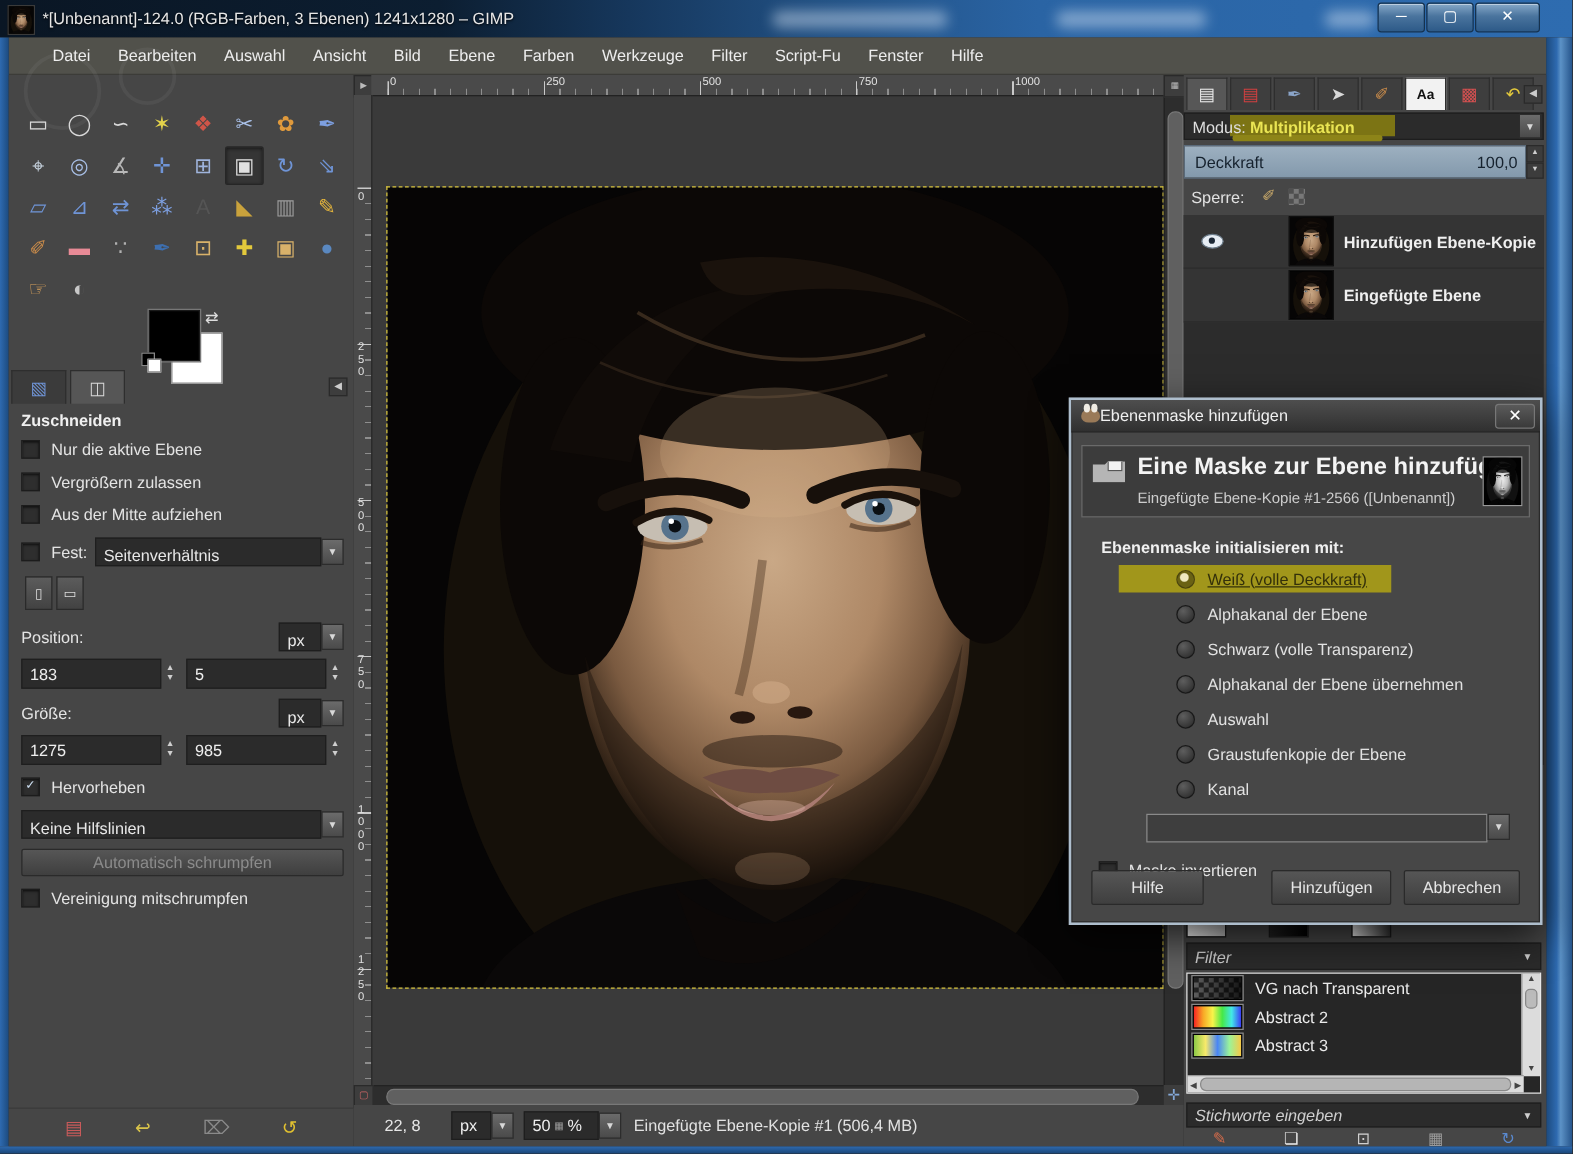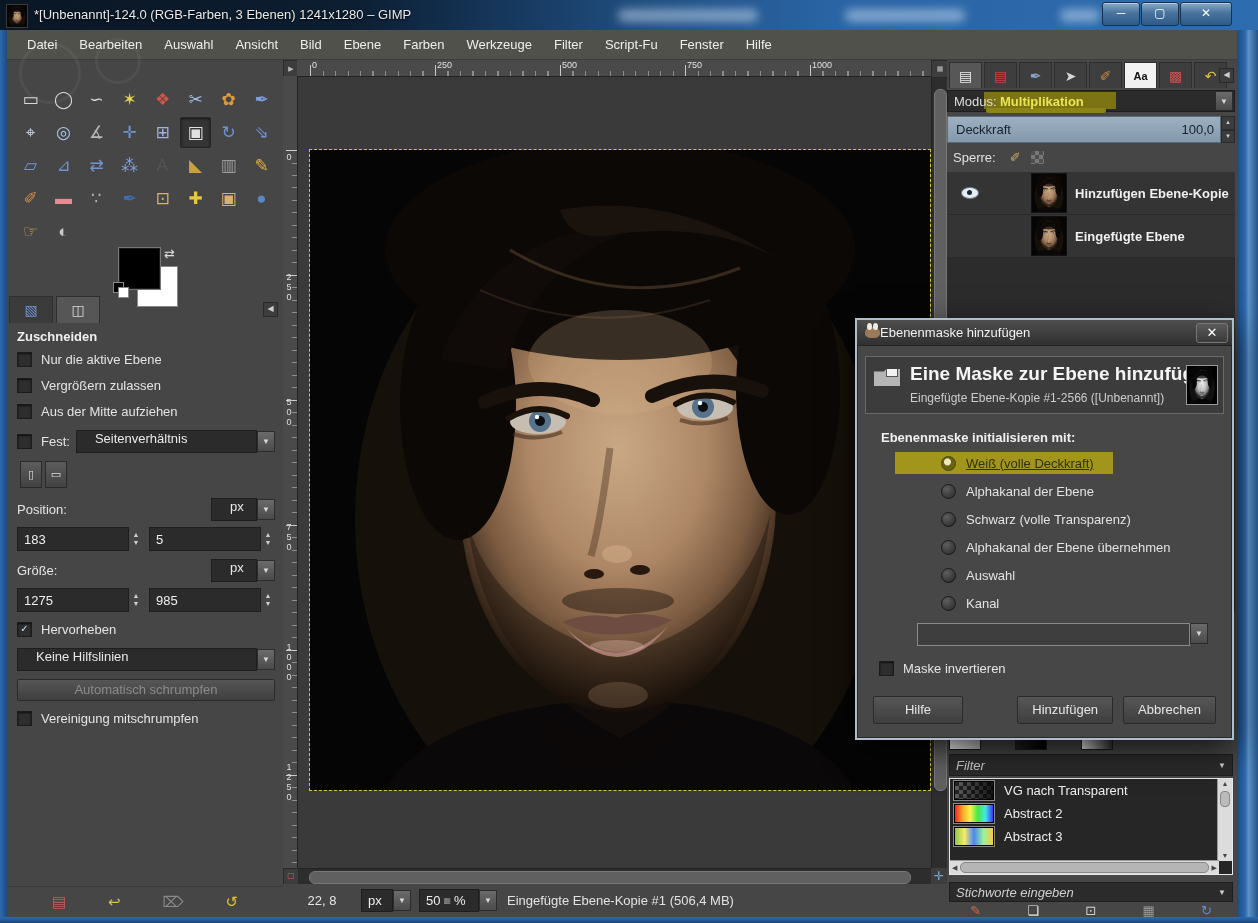--- a/index.html
+++ b/index.html
@@ -10,21 +10,21 @@
   
   .titlebar{left:0;top:0;width:1258px;height:30px;
     background:linear-gradient(90deg,#0a1624 0%,#0c1e31 28%,#16375c 40%,#215083 52%,#2a64a4 66%,#2e6cb0 100%);}
   .title-ico{left:6px;top:4px;width:20px;height:22px;border:1px solid #3a3a3a;background:#000;overflow:hidden;}
   .title-text{left:34px;top:7px;color:#e8e8e8;font-size:13px;text-shadow:0 1px 2px #000;}
   .blur-blob{height:13px;border-radius:6px;background:rgba(215,230,245,.5);filter:blur(5px);}
   .winbtn{top:2px;height:22px;border:1px solid #16324e;border-radius:3px;
     background:linear-gradient(#87a9c9,#4a749e 45%,#2d5a88);color:#fff;text-align:center;
     line-height:20px;font-size:12px;box-shadow:inset 0 1px 0 rgba(255,255,255,.45);}
   .menubar{left:7px;top:30px;width:1230px;height:30px;background:#51514b;border-bottom:1px solid #3c3c38;
-    display:flex;align-items:center;padding-left:9px;box-sizing:border-box;text-align:center;}
+    display:flex;align-items:center;padding-left:24px;box-sizing:border-box;text-align:center;}
   .menubar .mi{padding:0 11px;line-height:30px;color:#ededed;font-size:13px;}
   .wb-left{left:0;top:30px;width:7px;height:887px;background:linear-gradient(90deg,#2e6ab0,#1c4a7e);}
   .wb-right{left:1237px;top:30px;width:21px;height:887px;background:linear-gradient(90deg,#1c4a7e,#2e6ab0 40%,#5c92c6 55%,#24538a);}
   .wb-bottom{left:0;top:917px;width:1258px;height:6px;background:linear-gradient(#2e6ab0,#1a4576);}
   
   .left-dock{left:7px;top:60px;width:276px;height:857px;background:#464646;}
   .doodle{border:3px solid rgba(255,255,255,.05);border-radius:50%;}
   .tools{left:6px;top:22px;width:266px;display:grid;grid-template-columns:repeat(8,33px);grid-auto-rows:33px;}
   .tool{width:29px;height:29px;margin:2px;display:flex;align-items:center;justify-content:center;
         font-size:17px;border:1px solid transparent;border-radius:2px;}
@@ -40,22 +40,22 @@
         background:#3b3b3b;display:flex;align-items:center;justify-content:center;font-size:14px;}
   .dtab.active{background:#565656;}
   .collapse-btn{width:13px;height:13px;border:1px solid #2a2a2a;background:#3d3d3d;color:#ccc;
         font-size:8px;line-height:12px;text-align:center;}
   .tool-opts{left:2px;top:263px;width:272px;}
   .to-title{font-weight:bold;color:#f0f0f0;margin:6px 0 8px 8px;}
   .optrow{display:flex;align-items:center;margin:0 6px 11px 8px;}
   .cb{width:13px;height:13px;background:#2e2e2e;border:1px solid #1c1c1c;box-shadow:inset 0 1px 2px rgba(0,0,0,.7);
       margin-right:9px;flex:none;text-align:center;line-height:12px;font-size:10px;color:#cfe2f5;}
   .lbl{color:#e4e4e4;}
-  .dd{flex:1;height:21px;background:#2b2b2b;border:1px solid #1e1e1e;display:flex;align-items:flex-start;
-      padding-left:18px;color:#e8e8e8;}
+  .dd{flex:1;height:21px;background:#2b2b2b;border:1px solid #1e1e1e;display:flex;align-items:flex-end;
+      padding-left:6px;color:#e8e8e8;}
   .ddbtn{width:18px;height:21px;background:linear-gradient(#6b6b6b,#4a4a4a);border:1px solid #2c2c2c;
       color:#d8d8d8;font-size:8px;text-align:center;line-height:20px;flex:none;box-sizing:border-box;}
   .entry{background:#2b2b2b;border:1px solid #1e1e1e;color:#eee;display:flex;align-items:center;padding:0 6px;}
   .aspect{font-family:"DejaVu Serif",serif;font-style:italic;font-size:17px;}
   .sqbtn{width:20px;height:25px;background:linear-gradient(#5c5c5c,#424242);border:1px solid #2a2a2a;
       margin-left:3px;display:flex;align-items:center;justify-content:center;font-size:11px;color:#ddd;flex:none;}
   .spin{width:14px;display:flex;flex-direction:column;justify-content:center;color:#cfcfcf;font-size:7px;
       line-height:8px;text-align:center;flex:none;}
   .btn{background:linear-gradient(#565656,#3f3f3f);border:1px solid #2a2a2a;color:#e6e6e6;
       text-align:center;border-radius:2px;}
@@ -789,20 +789,24 @@
     <div class="opt">
       <span class="radio"></span>
       <span class="olabel">Alphakanal der Ebene übernehmen</span>
     </div>
 
     <div class="opt">
       <span class="radio"></span>
       <span class="olabel">Auswahl</span>
     </div>
 
+    <div class="opt">
+      <span class="radio"></span>
+      <span class="olabel">Graustufenkopie der Ebene</span>
+    </div>
 
     <div class="opt">
       <span class="radio"></span>
       <span class="olabel">Kanal</span>
     </div>
 
   <div class="dlg-dd">
     <span class="dd"></span>
     <span class="ddbtn">▼</span>
   </div>

